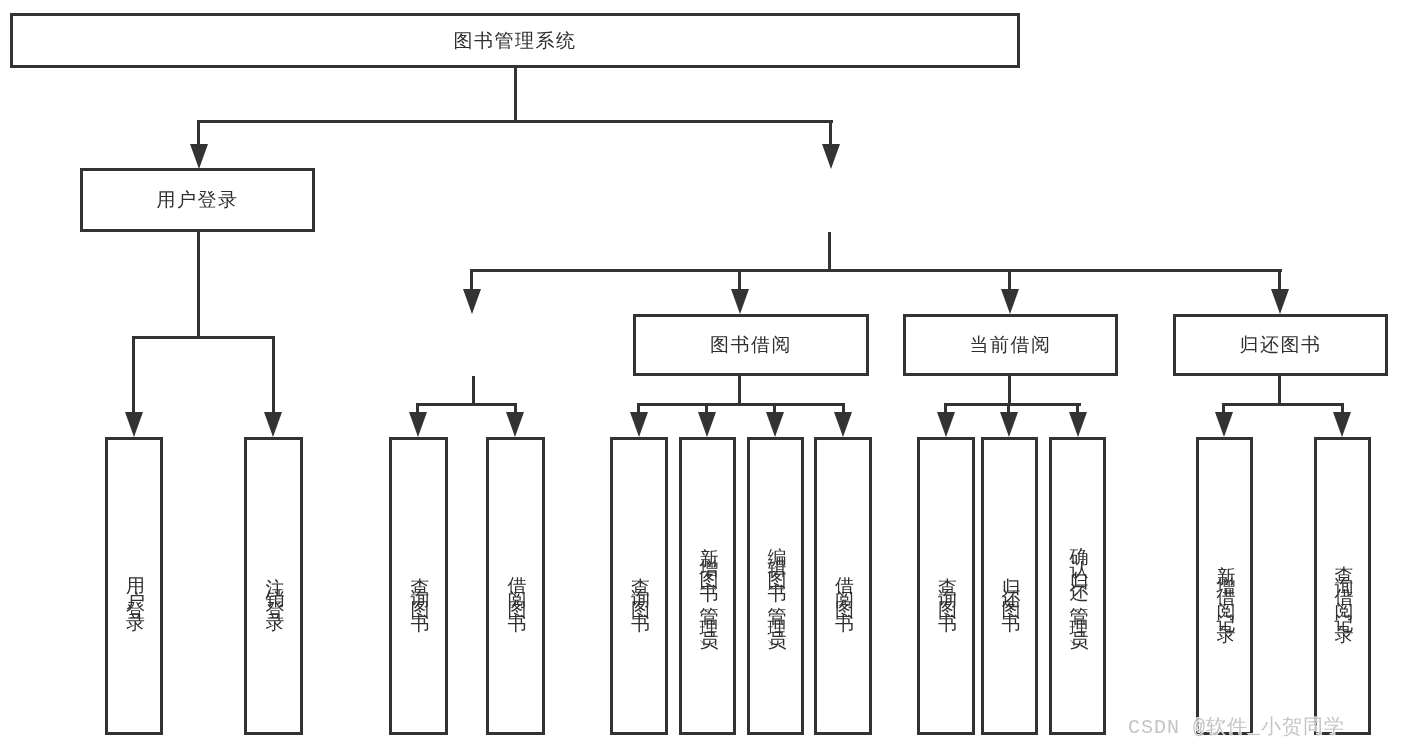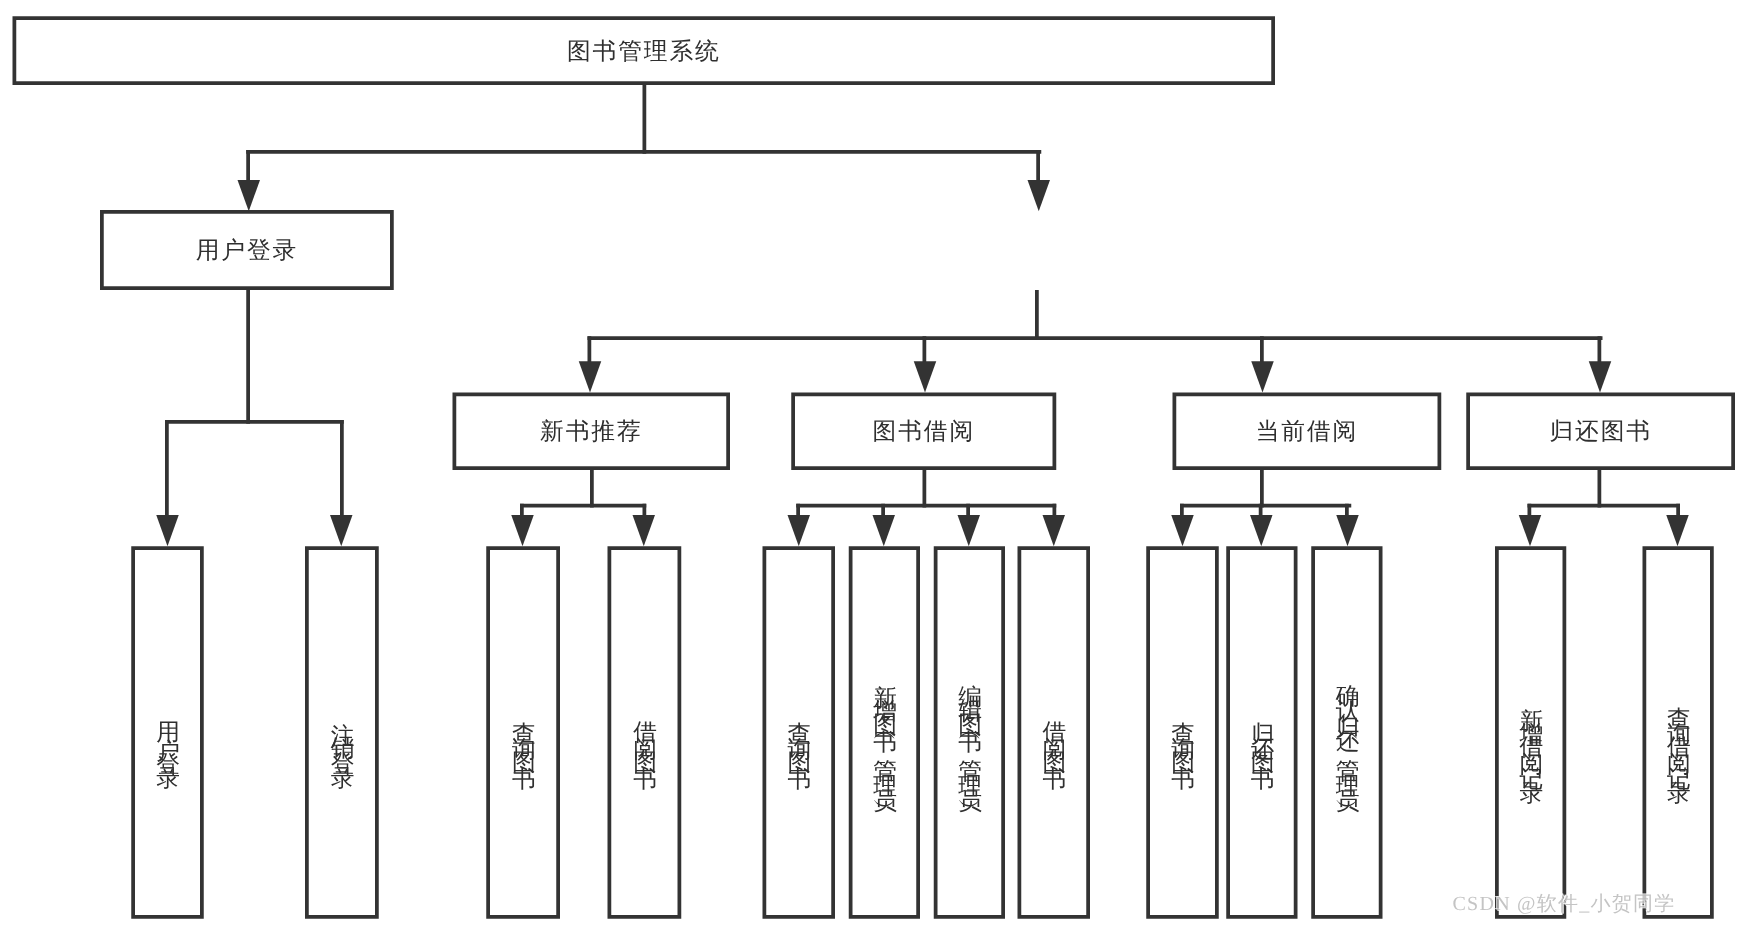--- a/index.html
+++ b/index.html
@@ -1,50 +1,47 @@
 <!DOCTYPE html>
 <html style="--line: #333333; --text: #2f2f2f; --bg: #ffffff; --watermark: #c4c4c4;"><head>
 <meta charset="utf-8">
 <style>
   html,body{margin:0;padding:0;background:#fff;}
   .stage{position:relative;width:1405px;height:747px;background:var(--bg,#ffffff);
-         font-family:Liberation Serif, serif;color:var(--text,#2f2f2f);overflow:hidden;}
+         font-family:Liberation Mono, monospace;color:var(--text,#2f2f2f);overflow:hidden;}
   .hbox{position:absolute;box-sizing:border-box;border:3px solid var(--line,#333);background:#fff;
         display:flex;align-items:center;justify-content:center;font-size:19px;letter-spacing:1.5px;}
   .vbox{position:absolute;top:437px;height:298px;box-sizing:border-box;border:3px solid var(--line,#333);
         background:#fff;display:flex;align-items:center;justify-content:center;}
   .vtext{writing-mode:vertical-rl;text-orientation:mixed;font-size:19px;letter-spacing:12px;
          line-height:1;white-space:nowrap;}
   .ln{position:absolute;background:var(--line,#333);}
   .ar{position:absolute;width:0;height:0;border-left:9px solid transparent;
       border-right:9px solid transparent;border-top:25px solid var(--line,#333);}
-  .wm{position:absolute;left:1162px;top:713px;font-size:16px;color:var(--watermark,#c4c4c4);
+  .wm{position:absolute;left:1128px;top:713px;font-size:20px;color:var(--watermark,#c4c4c4);
       text-shadow:1px 1px 0 rgba(255,255,255,.9),-1px -1px 0 rgba(255,255,255,.9);
       z-index:5;white-space:nowrap;letter-spacing:1px;}
 </style>
 </head>
 <body>
 
 <div class="stage">
 
   <div class="hbox" style="left:10px;top:13px;width:1010px;height:55px;">
     <span>图书管理系统</span>
   </div>
 
   <div class="hbox" style="left:80px;top:168px;width:235px;height:64px;">
     <span>用户登录</span>
   </div>
 
-  <div class="hbox" style="left:362px;top:314px;width:222px;height:62px;">
-    <span>新书推荐</span>
-  </div>
-  <div class="hbox" style="left:633px;top:314px;width:212px;height:62px;text-align:right;">
+  <div class="hbox" style="left:633px;top:314px;width:236px;height:62px;text-align:right;">
     <span>图书借阅</span>
   </div>
-  <div class="hbox" style="left:938px;top:314px;width:215px;height:62px;text-align:center;">
+  <div class="hbox" style="left:903px;top:314px;width:215px;height:62px;text-align:center;">
     <span>当前借阅</span>
   </div>
   <div class="hbox" style="left:1173px;top:314px;width:215px;height:62px;">
     <span>归还图书</span>
   </div>
 
   <div class="vbox" style="left:105px;width:58px;">
     <span class="vtext">用户登录</span>
   </div>
   <div class="vbox" style="left:244px;width:59px;">

